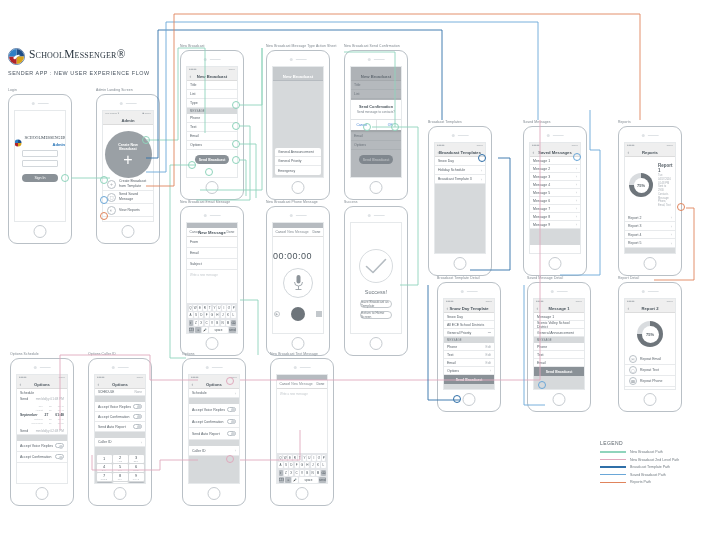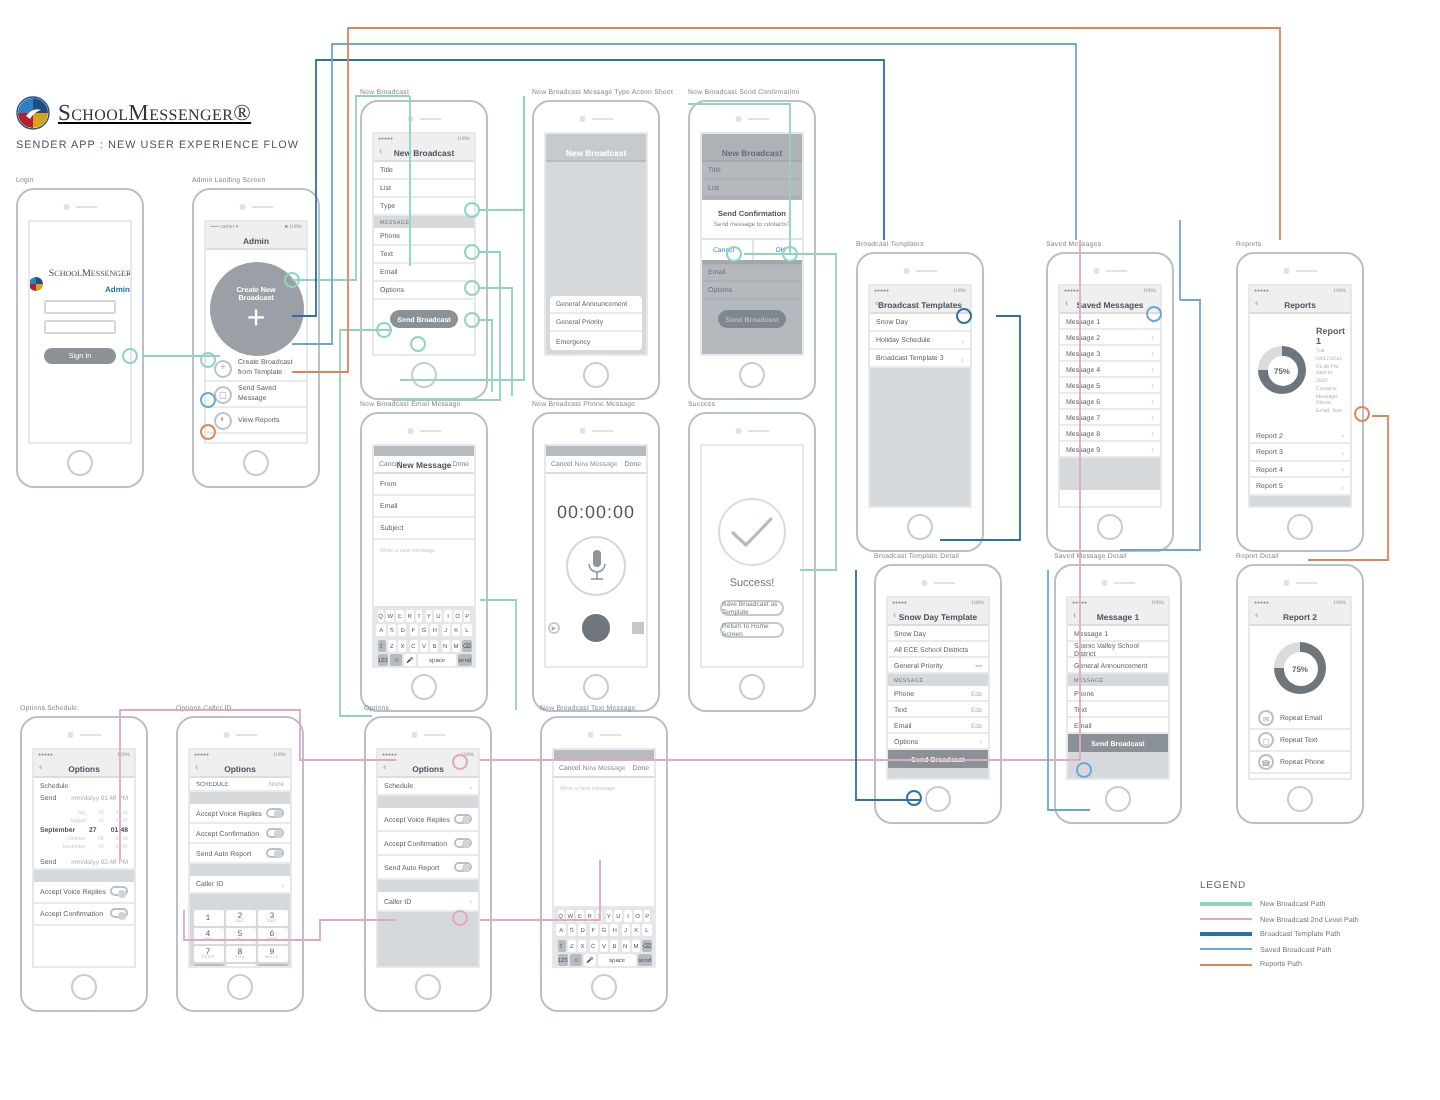--- a/index.html
+++ b/index.html
@@ -7,21 +7,21 @@
   body {
     width:720px; height:550px; background:#ffffff;
     font-family:"Liberation Sans", sans-serif;
     position:relative; overflow:hidden;
     -webkit-font-smoothing:antialiased;
   }
   .canvas { position:absolute; inset:0; }
 
   
   #brand { position:absolute; left:8px; top:48px; width:180px; }
-  .brand-row { display:flex; align-items:center; gap:4px;text-decoration:underline; }
+  .brand-row { display:flex; gap:4px; }
   .brand-mark { width:17px; height:17px; position:relative; flex:0 0 auto; }
   .brand-name { font-size:11.5px; letter-spacing:.2px; color:#2b3640;
      font-family:"Liberation Serif", serif; font-variant:small-caps; white-space:nowrap;}
   .brand-sub { margin-top:5px; font-size:5.4px; letter-spacing:.55px;
      color:#4a5560; white-space:nowrap; }
 
   
   .phone { position:absolute; border:1.1px solid #b9c0c6; border-radius:9px;
      background:#fff; }
   .phone .speaker { position:absolute; left:50%; top:7px; transform:translateX(-50%);
@@ -129,21 +129,21 @@
   .numpad { background:#d6d9db; padding:1px; }
   .numpad .nr { display:flex; }
   .numpad .nk { flex:1; height:8px; margin:.5px; background:#fff;
      display:flex; flex-direction:column; align-items:center;
      justify-content:center; border-radius:1px; }
   .numpad .nk b { font-size:4px; font-weight:normal; color:#4c565e; }
   .numpad .nk s { font-size:1.9px; color:#a8aeb4; text-decoration:none;
      letter-spacing:.3px; }
   .numpad .nk.gray { background:#b6bbc0; }
 
-  .timer { text-align:center; font-size:9px; color:#4c565e; margin-top:14px;
+  .timer { text-align:left; font-size:9px; color:#4c565e; margin-top:14px;
      letter-spacing:.5px; }
   .mic-circle { width:30px; height:30px; border-radius:50%;
      border:.8px solid #d2d7db; margin:7px auto 0; display:flex;
      align-items:center; justify-content:center; }
   .recbar { display:flex; align-items:center; justify-content:center;
      gap:11px; margin-top:9px; }
   .recbar .sm { width:6px; height:6px; border-radius:50%;
      border:.7px solid #c3c8cc; display:flex; align-items:center;
      justify-content:center; font-size:3px; color:#a8aeb4; }
   .recbar .sq { width:6px; height:6px; background:#c3c8cc; }

